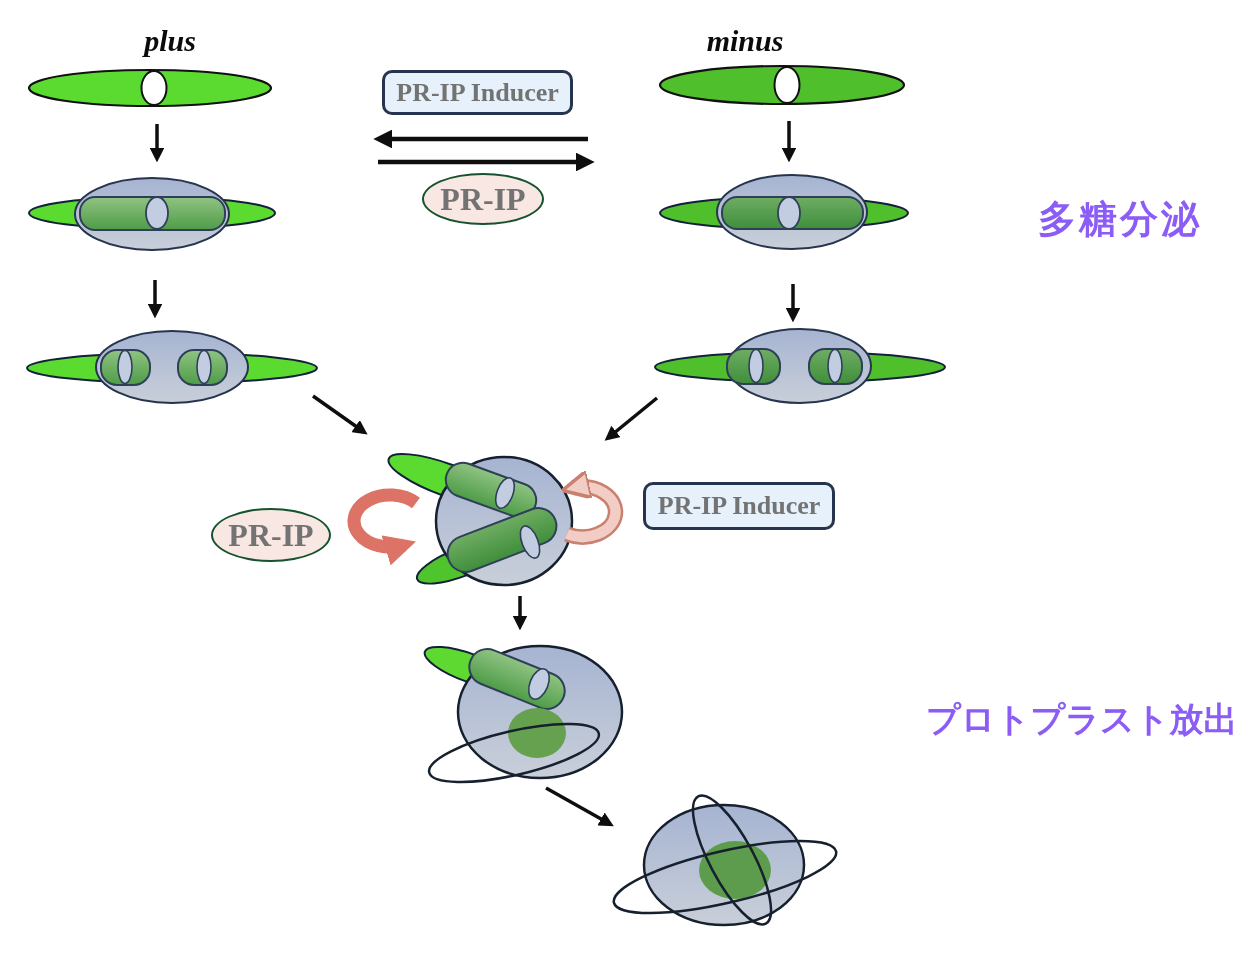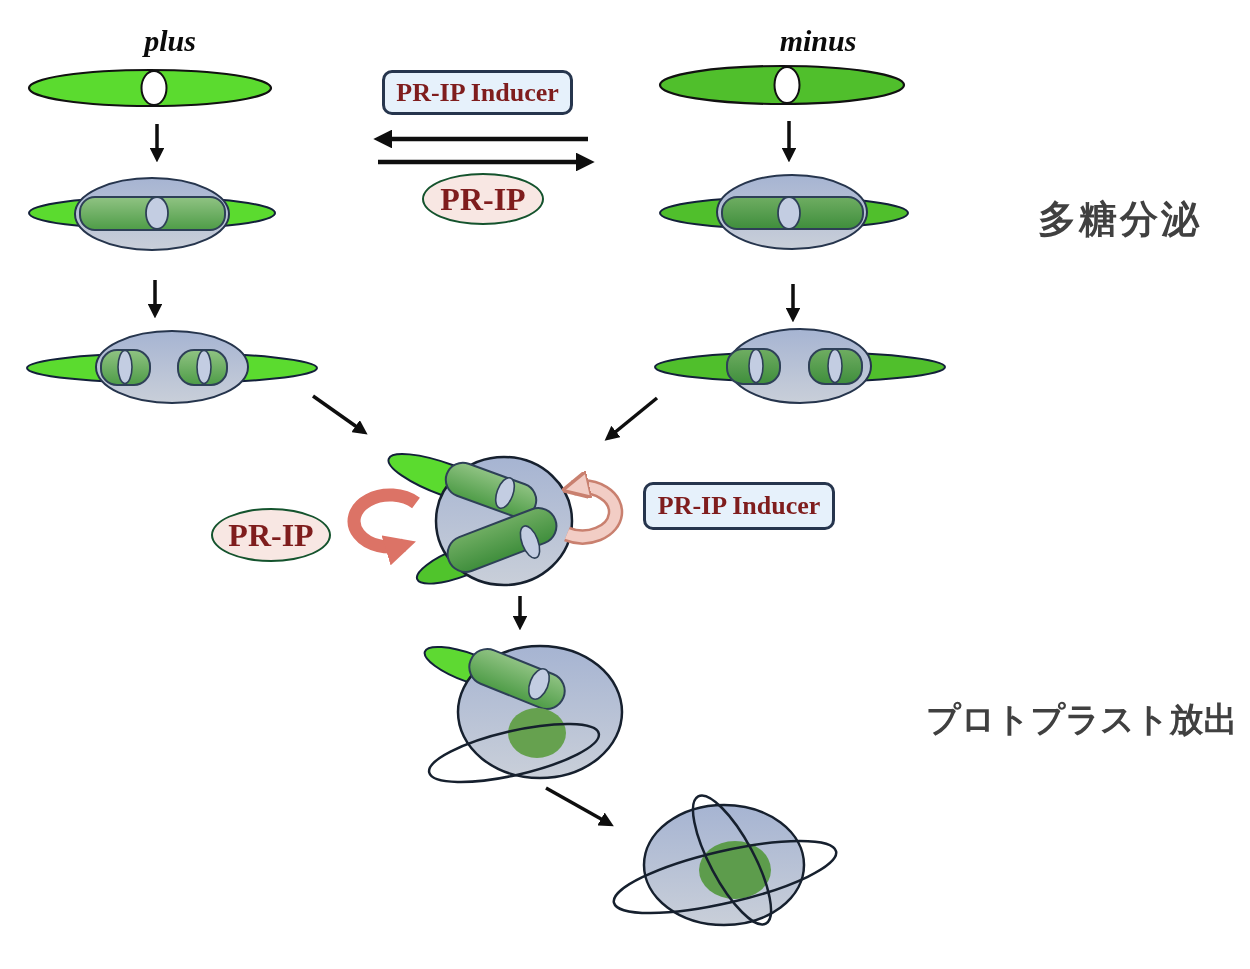--- a/index.html
+++ b/index.html
@@ -2,30 +2,30 @@
 <html><head>
 <meta charset="utf-8">
 <style>
   html,body{margin:0;padding:0;background:#fff;}
   #canvas{position:relative;width:1240px;height:969px;background:#ffffff;overflow:hidden;
           font-family:"Liberation Serif", serif;}
   #shapes{position:absolute;left:0;top:0;}
   .lbl{position:absolute;font:italic 700 30px "Liberation Serif", serif;color:#0b0b0b;
        text-align:center;}
   .lbl.plus{left:110px;top:24px;width:120px;}
-  .lbl.minus{left:758px;top:24px;width:120px;}
+  .lbl.minus{left:685px;top:24px;width:120px;}
   .tag{position:absolute;display:flex;align-items:center;justify-content:center;
-       font:700 26px "Liberation Serif", serif;color:#7f1d1d;box-sizing:border-box;text-align:right;}
+       font:700 26px "Liberation Serif", serif;color:#737373;box-sizing:border-box;text-align:right;}
   .inducer{background:#E6F1FB;border:3px solid #26354D;border-radius:10px;}
   .inducer.top{left:382px;top:70px;width:191px;height:45px;}
   .inducer.mid{left:643px;top:482px;width:192px;height:48px;}
   .prip{background:#F8E7E3;border:2px solid #14532d;border-radius:50%;font-size:32px;}
   .prip.top{left:422px;top:173px;width:122px;height:52px;}
   .prip.mid{left:211px;top:508px;width:120px;height:54px;}
-  .jp{position:absolute;font-family:Liberation Sans, sans-serif;font-weight:700;color:#404040;
+  .jp{position:absolute;font-family:Liberation Sans, sans-serif;font-weight:700;color:#8b5cf6;
       white-space:nowrap;}
   .jp.s1{left:1038px;top:194px;font-size:38px;letter-spacing:3px;}
   .jp.s2{left:1072px;top:351px;font-size:38px;letter-spacing:2px;}
   .jp.s3{left:926px;top:671px;font-size:34px;margin-top:26px;}
 </style>
 </head>
 <body>
 
 <div id="canvas">
 

